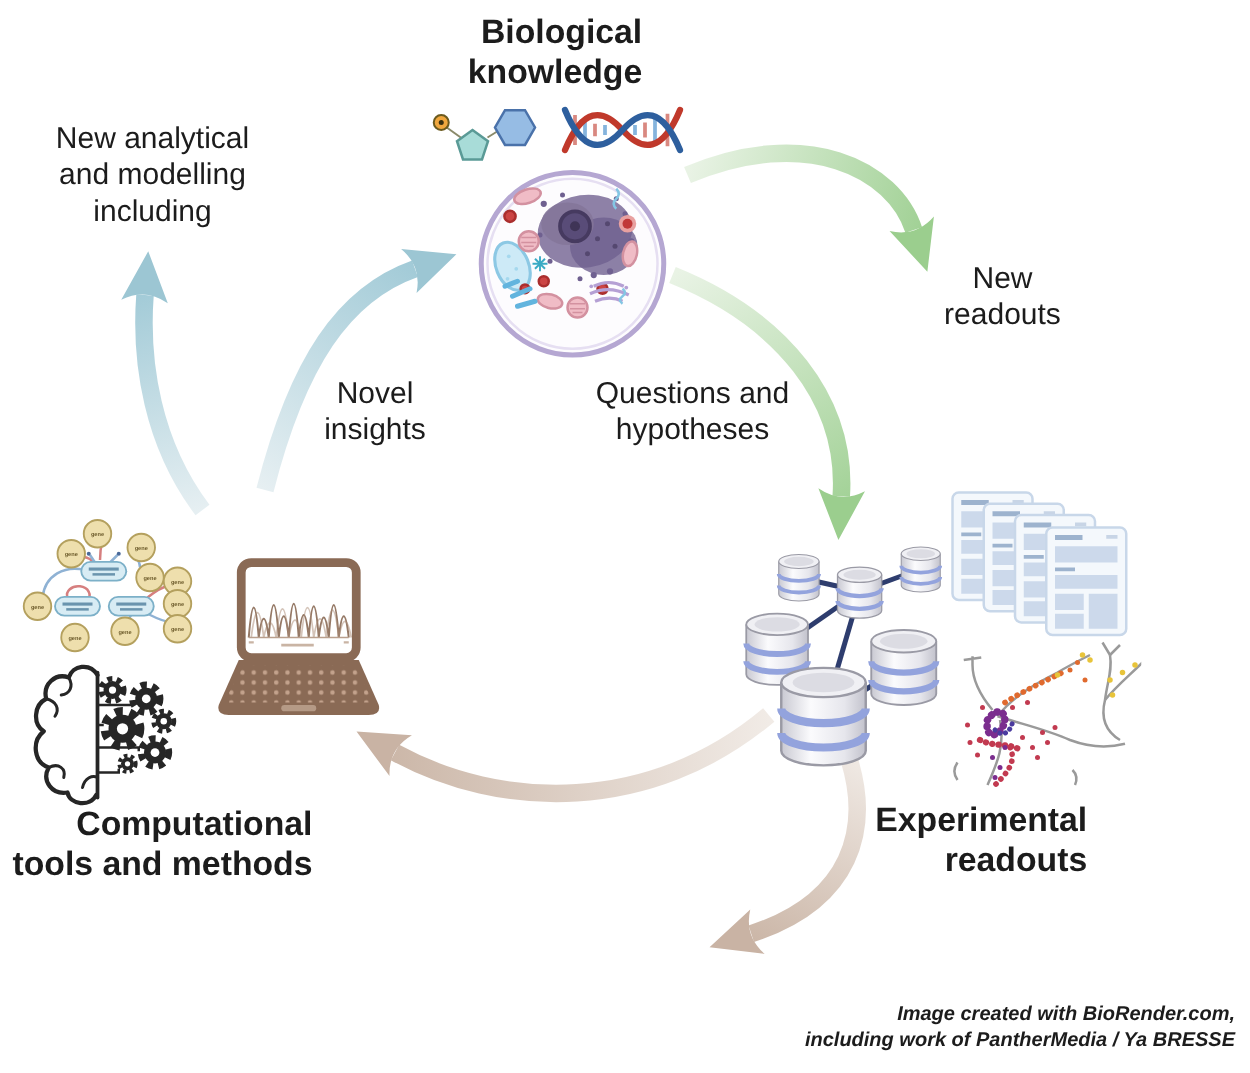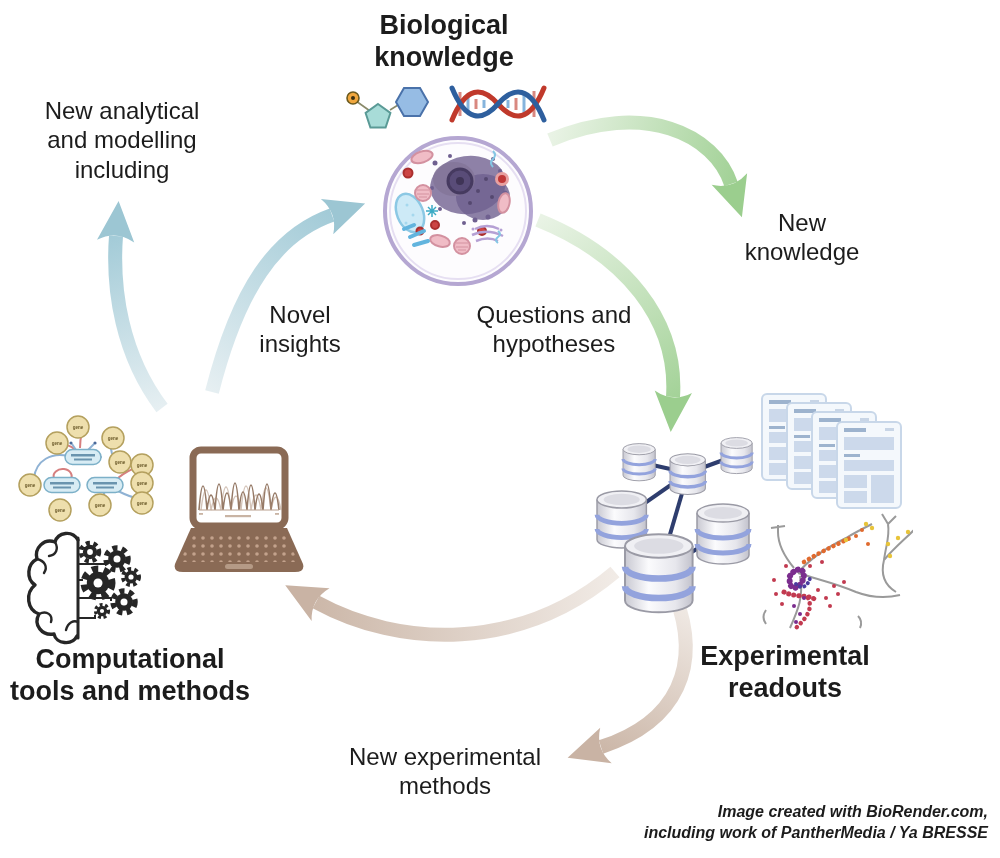--- a/index.html
+++ b/index.html
@@ -2,21 +2,21 @@
 <html><head>
 <meta charset="utf-8">
 <style>
   html,body{margin:0;padding:0;background:#fff;}
   .scene{position:relative;width:1000px;height:858px;background:#ffffff;
          font-family:"Liberation Sans",sans-serif;color:#1c1c1c;overflow:hidden;}
   .arrows{position:absolute;left:0;top:0;z-index:1;}
   .icon{position:absolute;z-index:2;}
   .lbl{position:absolute;transform:translateX(-50%);white-space:pre-line;text-align:center;
        font-size:24px;font-weight:500;line-height:1.22;z-index:3;}
-  .title{font-size:27px;font-weight:700;line-height:1.18;}
+  .title{font-size:27px;font-weight:700;line-height:1.18;text-align:right;}
   .attribution{position:absolute;right:12px;top:802px;text-align:right;font-style:italic;
        font-weight:700;font-size:16px;line-height:1.3;z-index:3;}
 </style>
 </head>
 <body>
 
 <div class="scene">
 
   <svg class="arrows" width="1000" height="858" viewBox="0 0 1000 858">
     <defs>
@@ -61,31 +61,29 @@
     <path d="M615,572 C520,652 400,648 316,602" fill="none" stroke="url(#g5)" stroke-width="14" marker-end="url(#mTan)"></path>
     <path d="M675,595 C702,665 678,722 601,747" fill="none" stroke="url(#g6)" stroke-width="14" marker-end="url(#mTan)"></path>
   </svg>
 
   <div class="lbl title" style="left:444px;top:10px">Biological
 knowledge</div>
   <div class="lbl" style="left:122px;top:96px">New analytical
 and modelling
 including</div>
   <div class="lbl" style="left:802px;top:208px">New
-knowledge</div>
+readouts</div>
   <div class="lbl" style="left:554px;top:300px">Questions and
 hypotheses</div>
   <div class="lbl" style="left:300px;top:300px">Novel
 insights</div>
   <div class="lbl title" style="left:130px;top:644px">Computational
 tools and methods</div>
   <div class="lbl title" style="left:785px;top:641px">Experimental
 readouts</div>
-  <div class="lbl" style="left:445px;top:742px">New experimental
-methods</div>
 
   <div class="attribution">
     <div>Image created with BioRender.com,</div>
     <div>including work of PantherMedia / Ya BRESSE</div>
   </div>
 
   <svg class="icon" style="left:340px;top:84px" width="96" height="52" viewBox="0 0 96 52">
     <line x1="16" y1="17" x2="30" y2="27" stroke="#8a8a6a" stroke-width="1.6"></line>
     <line x1="50" y1="26" x2="58" y2="21" stroke="#8a8a6a" stroke-width="1.6"></line>
     <circle cx="13" cy="14" r="6" fill="#f0a73e" stroke="#6b5a1e" stroke-width="1.6"></circle>

